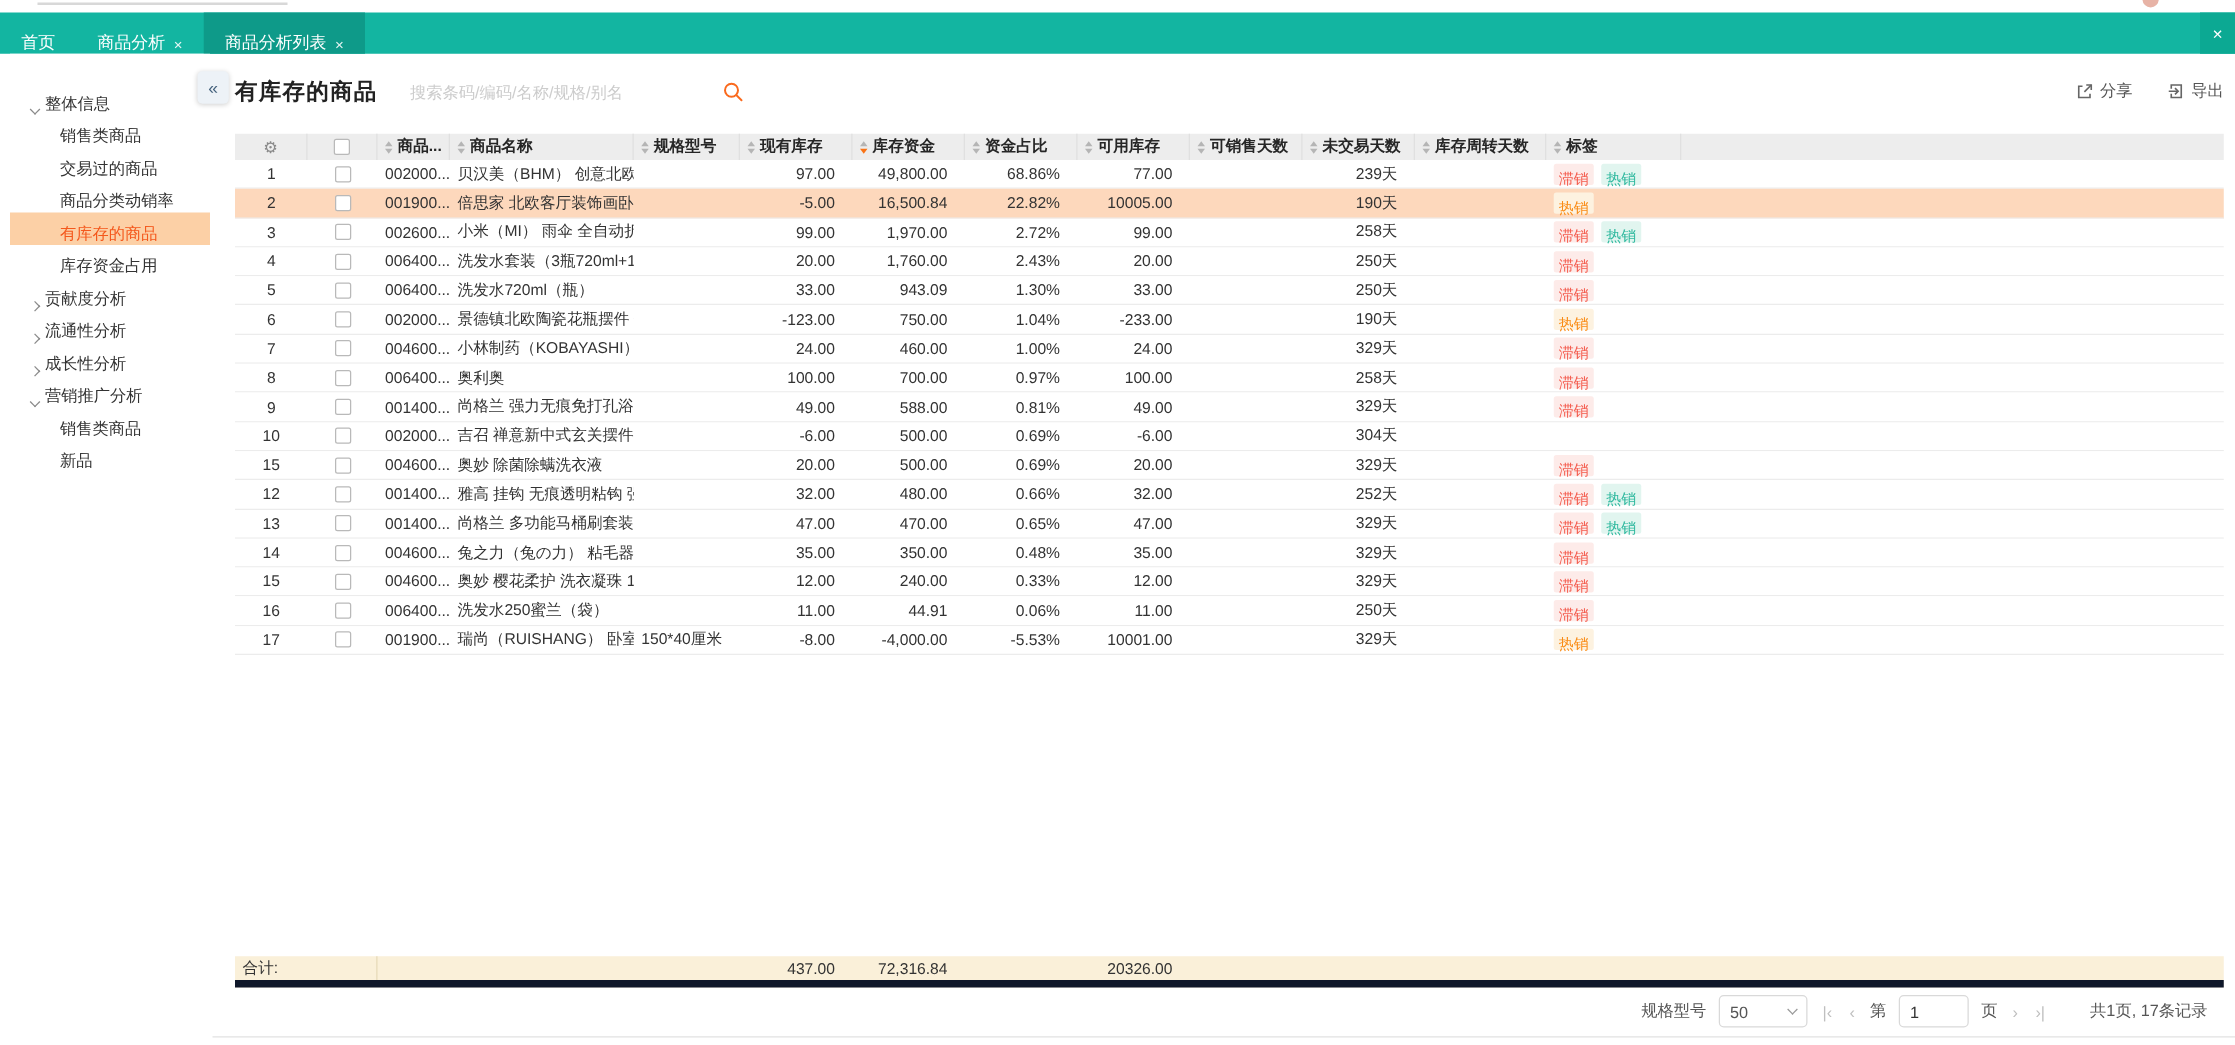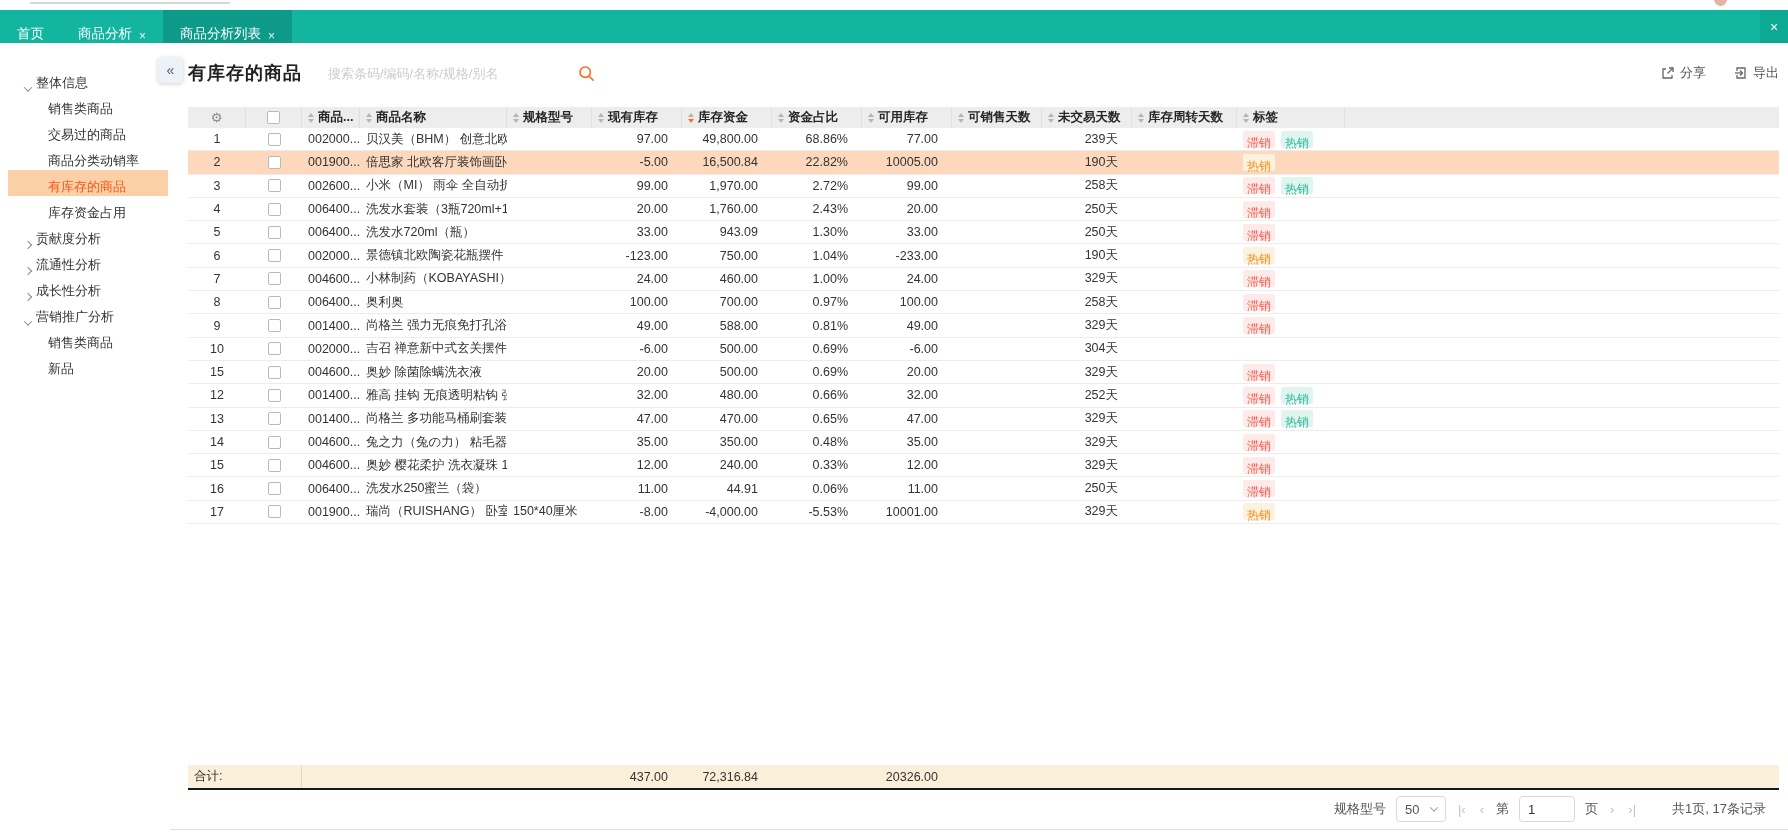--- a/index.html
+++ b/index.html
@@ -64,26 +64,26 @@
   .tc-tags { padding-left:6px; gap:6px; }
 
   .cb { width:13px; height:13px; border:1px solid #b9b9b9; border-radius:2px; background:#fff; cursor:pointer; }
 
   .tag { height:17px; line-height:17px; padding:4px 4px; border-radius:2px; font-size:12px; }
   .tag-stagnant { background:#fdebe9; color:#f45c4e; }
   .tag-hot { background:#e1f5ef; color:#2eb89e; }
   .tag-hot-orange { background:#fdf2e0; color:#fa8c16; }
 
   
-  .summary { position:absolute; left:188px; top:765px; width:1591px; height:25px; background:#faf0d9; font-size:12.5px; color:#333; border-bottom:2px solid #0f172a; }
+  .summary { position:absolute; left:188px; top:765px; width:1591px; height:25px; background:#faf0d9; font-size:12.5px; color:#333; border-bottom:6px solid #0f172a; }
   .summary .tcell.sep { border-right:1px solid #e6d9b8; }
 
   
   .pagination { position:absolute; right:22px; top:794px; height:30px; display:flex; align-items:center; gap:10px; font-size:13px; color:#555; }
-  .pg-select { display:flex; align-items:center; justify-content:space-between; width:50px; height:26px; border:1px solid #d9d9d9; border-radius:4px; padding:0 8px; cursor:pointer; background:#fff; }
+  .pg-select { display:flex; align-items:center; justify-content:space-between; width:71px; height:26px; border:1px solid #d9d9d9; border-radius:4px; padding:0 8px; cursor:pointer; background:#fff; }
   .pg-select .chev { border-color:#999; }
   .pg-nav { color:#bfbfbf; font-size:13px; cursor:pointer; padding:0 2px; user-select:none; }
   .pg-input { width:56px; height:26px; border:1px solid #d9d9d9; border-radius:4px; padding:0 8px; font-size:13px; color:#333; outline:none; }
   .pg-total { color:#555; margin-left:24px; white-space:nowrap; }
 
   .bottomline { position:absolute; left:170px; top:829px; right:0; height:1px; background:#e2e2e2; }
 </style>
 </head>
 <body>
 

